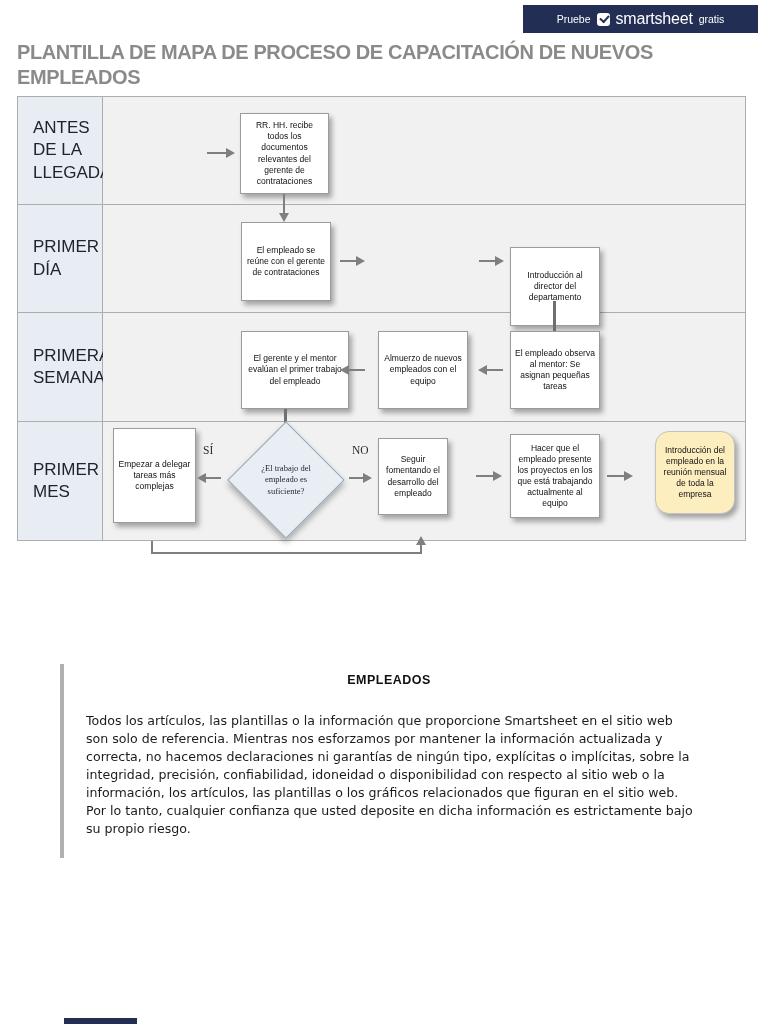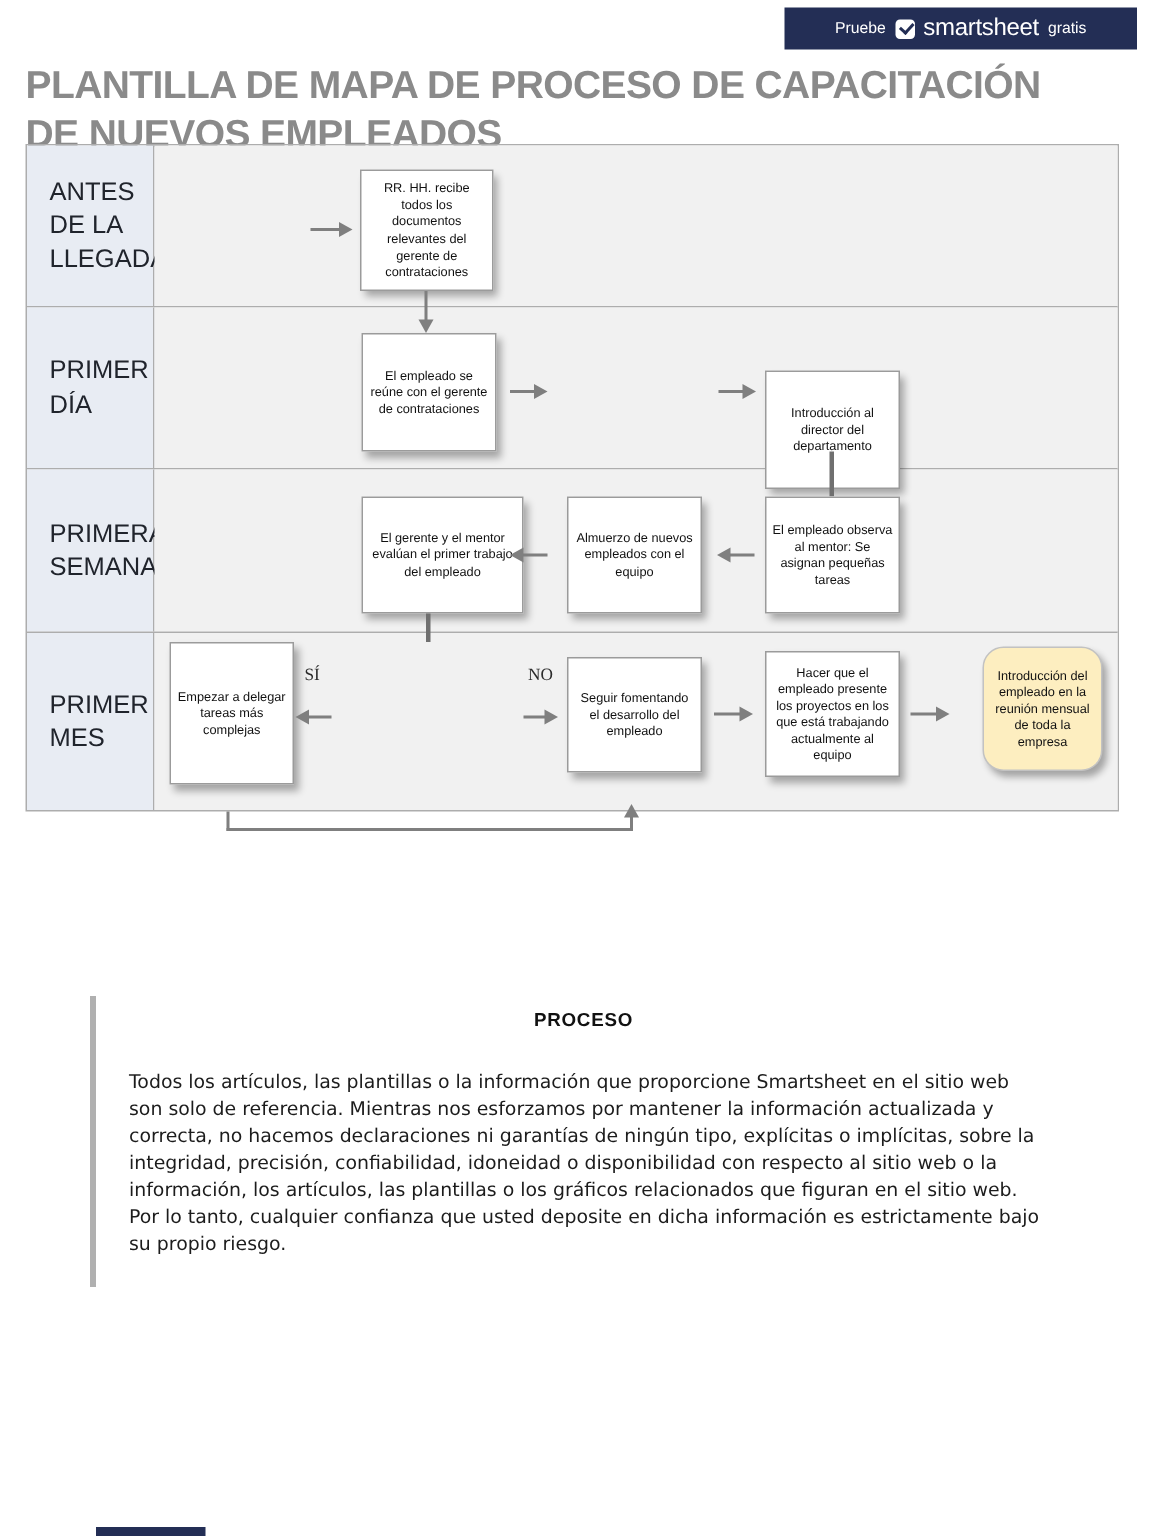--- a/index.html
+++ b/index.html
@@ -11,21 +11,21 @@
           background:var(--banner-navy,#232e55);display:flex;align-items:center;
           justify-content:center;gap:6px;cursor:pointer;}
   .banner .small{color:#fff;font-size:10.5px;}
   .brand{color:#fff;font-size:16px;font-weight:500;letter-spacing:-.2px;}
   .logo-check{width:13px;height:13px;background:#fff;border-radius:3px;position:relative;display:inline-block;}
   .logo-check::after{content:"";position:absolute;left:3px;top:2px;width:7px;height:4px;
           border-left:2px solid var(--banner-navy,#232e55);border-bottom:2px solid var(--banner-navy,#232e55);
           transform:rotate(-48deg);}
 
   
-  .title{position:absolute;left:17px;top:40px;width:700px;font-size:26px;font-weight:bold;
+  .title{position:absolute;left:17px;top:40px;width:700px;font-size:20px;font-weight:bold;
          color:#8a8a8a;letter-spacing:-.4px;line-height:1.25;}
 
   
   .lanes{position:absolute;left:17px;top:96px;width:729px;height:445px;
          border:1px solid #adadad;box-sizing:border-box;display:flex;flex-direction:column;}
   .lane{display:flex;box-sizing:border-box;}
   .lane + .lane{border-top:1px solid #adadad;}
   .lane-label{width:85px;box-sizing:border-box;background:var(--lane-label-bg,#e8ecf3);
          border-right:1px solid #adadad;display:flex;align-items:center;padding-left:15px;
          font-size:17px;color:#20242c;white-space:pre-line;line-height:1.3;}
@@ -123,32 +123,36 @@
   <div class="arrow l" style="left:348px;top:369px;width:17px;"></div>
   <div class="node process" style="left:378px;top:331px;width:90px;height:78px;">Almuerzo de nuevos empleados con el equipo</div>
   <div class="arrow l" style="left:486px;top:369px;width:17px;"></div>
   <div class="node process" style="left:510px;top:331px;width:90px;height:78px;">El empleado observa al mentor: Se asignan pequeñas tareas</div>
   <div class="vline" style="left:284px;top:409px;height:19px;"></div>
 
   <div class="node process" style="left:113px;top:428px;width:83px;height:95px;">Empezar a delegar tareas más complejas</div>
   <div class="edge-label" style="left:203px;top:444px;">SÍ</div>
   <div class="arrow l" style="left:205px;top:477px;width:16px;"></div>
 
+  <div class="decision-wrap" style="left:227px;top:424px;width:118px;height:112px;">
+    <div class="decision-shape"></div>
+    <div class="decision-text">¿El trabajo del empleado es suficiente?</div>
+  </div>
 
   <div class="edge-label" style="left:352px;top:444px;">NO</div>
   <div class="arrow r" style="left:349px;top:477px;width:15px;"></div>
-  <div class="node process" style="left:378px;top:438px;width:90px;height:77px;">Seguir fomentando el desarrollo del empleado</div>
+  <div class="node process" style="left:378px;top:438px;width:70px;height:77px;">Seguir fomentando el desarrollo del empleado</div>
   <div class="arrow r" style="left:476px;top:475px;width:18px;"></div>
   <div class="node process" style="left:510px;top:434px;width:90px;height:84px;">Hacer que el empleado presente los proyectos en los que está trabajando actualmente al equipo</div>
   <div class="arrow r" style="left:607px;top:475px;width:18px;"></div>
   <div class="node terminator" style="left:655px;top:431px;width:80px;height:83px;">Introducción del empleado en la reunión mensual de toda la empresa</div>
 
   <div class="loop">
     <span class="up"></span>
   </div>
 
   <div class="disc-bar"></div>
-  <div class="disc-head">PROCESO</div>
+  <div class="disc-head">EMPLEADOS</div>
   <div class="disc-body">Todos los artículos, las plantillas o la información que proporcione Smartsheet en el sitio web son solo de referencia. Mientras nos esforzamos por mantener la información actualizada y correcta, no hacemos declaraciones ni garantías de ningún tipo, explícitas o implícitas, sobre la integridad, precisión, confiabilidad, idoneidad o disponibilidad con respecto al sitio web o la información, los artículos, las plantillas o los gráficos relacionados que figuran en el sitio web. Por lo tanto, cualquier confianza que usted deposite en dicha información es estrictamente bajo su propio riesgo.</div>
 
   <div class="bottom-bar"></div>
 
 </div>
 
 </body></html>

